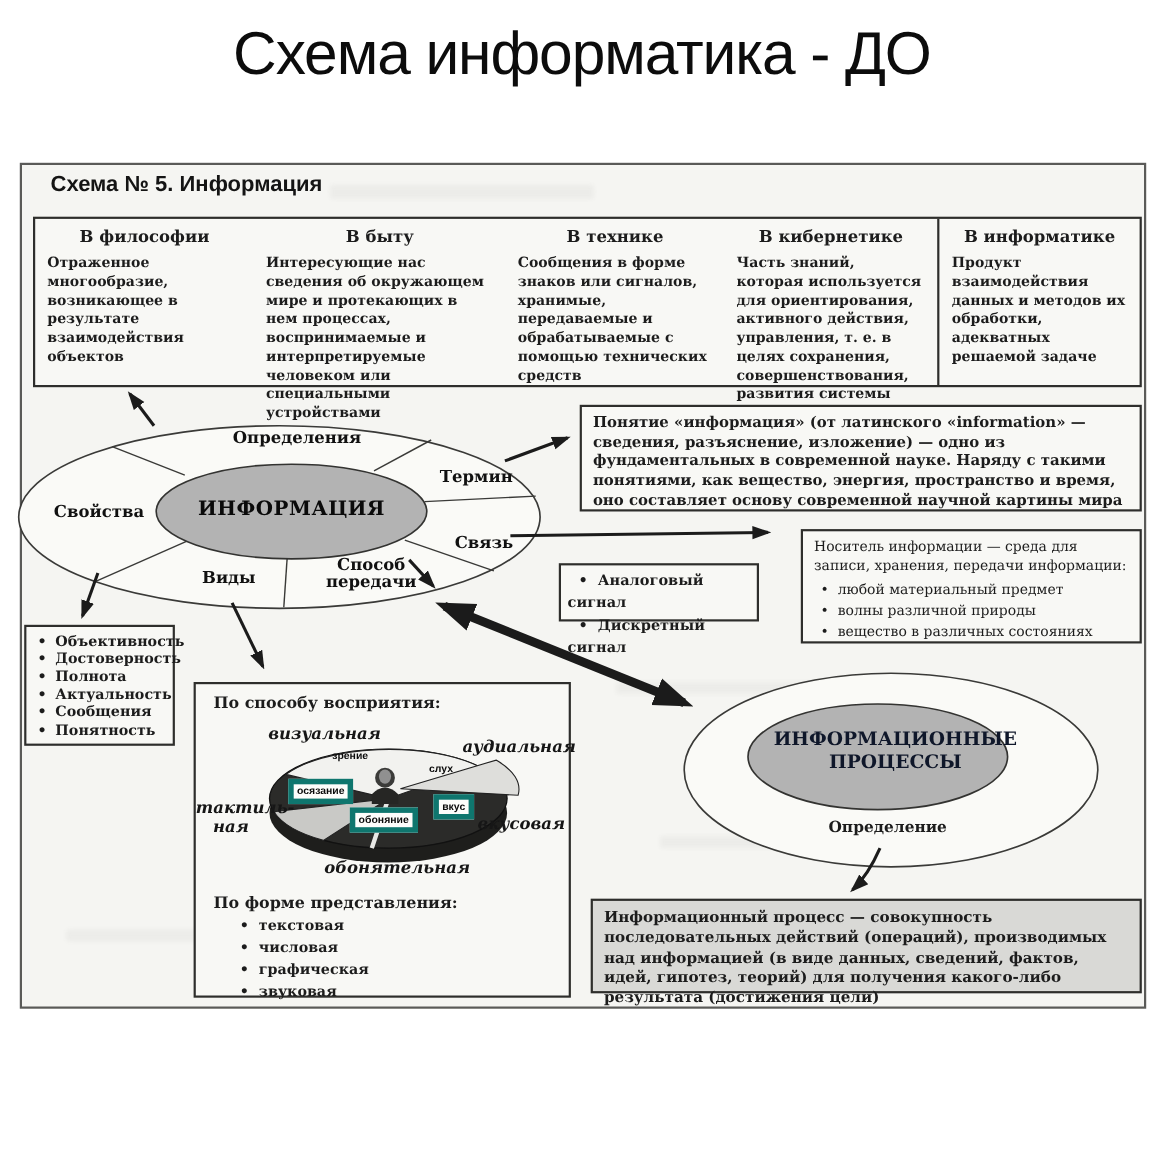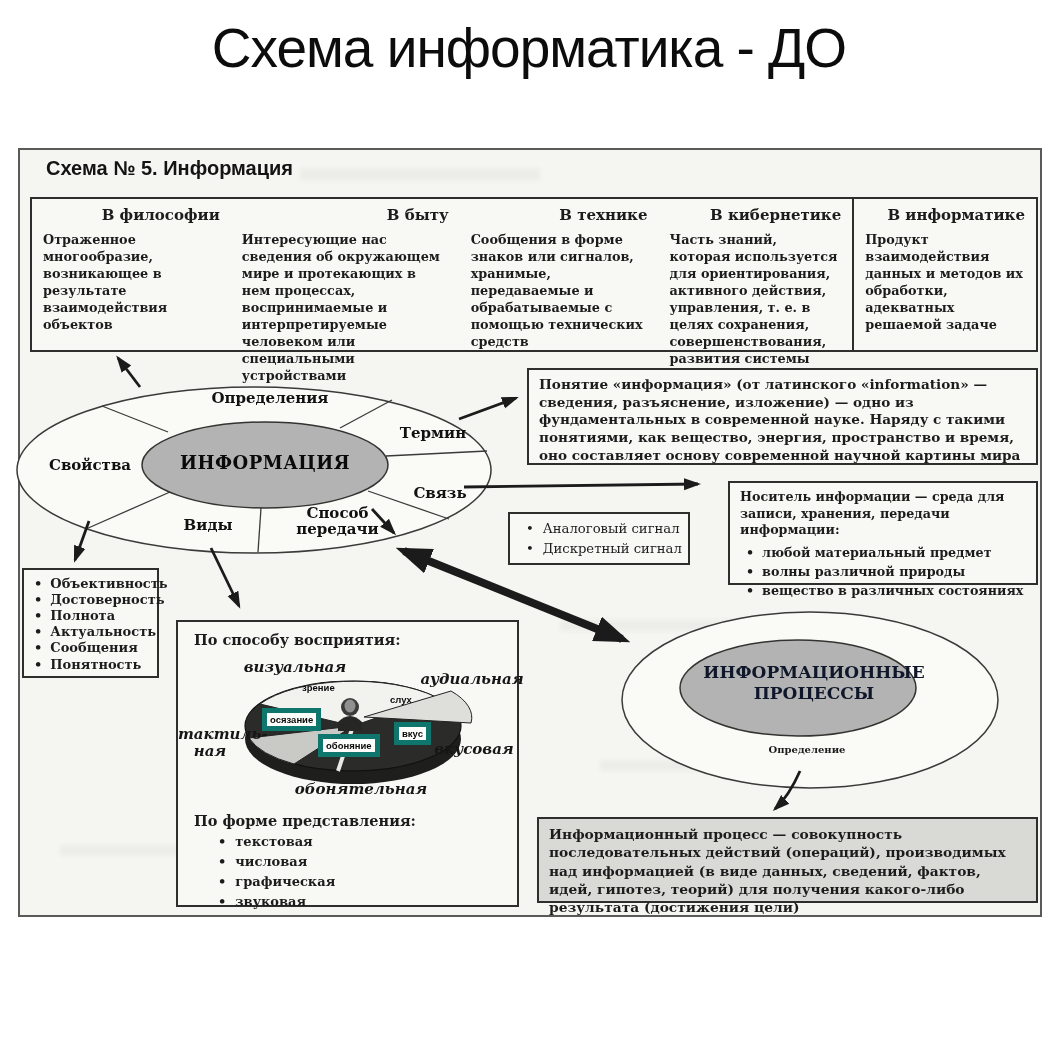--- a/index.html
+++ b/index.html
@@ -9,39 +9,39 @@
          font-family:"Liberation Sans",sans-serif;font-size:55px;letter-spacing:-1px;color:#0c0c0c;}
   .frame{position:absolute;left:18px;top:148px;width:1024px;height:769px;
          background:#f5f5f2;border:2px solid #5a5a58;box-sizing:border-box;}
   .smudge{position:absolute;background:#6a6a66;opacity:0.06;filter:blur(2px);border-radius:3px;}
   .scheme-title{position:absolute;left:46px;top:157px;font-family:"Liberation Sans",sans-serif;
          font-weight:bold;font-size:20px;color:#141414;}
   .box{position:absolute;background:#f8f8f5;border:2px solid #2e2e2c;box-sizing:border-box;}
   
   #table-box{left:30px;top:197px;width:1008px;height:155px;display:flex;}
   .tcol{box-sizing:border-box;padding:7px 11px 4px 11px;}
-  .tcol .hdr{text-align:right;font-weight:bold;font-size:15px;margin-bottom:7px;}
+  .tcol .hdr{text-align:center;font-weight:bold;font-size:15px;margin-bottom:7px;}
   .tcol .txt{font-weight:bold;font-size:12.8px;line-height:1.33;}
   .tcol.c1{width:19.8%;} .tcol.c2{width:22.8%;} .tcol.c3{width:19.8%;}
   .tcol.c4{width:19.3%;} .tcol.c5{width:18.3%;border-left:2px solid #2e2e2c;}
   
   #diagram{position:absolute;left:0;top:0;width:1058px;height:1058px;}
   
   .elabel{position:absolute;font-weight:bold;text-align:center;font-size:15px;color:#111;}
   .center-label{position:absolute;font-weight:bold;text-align:center;font-size:18px;letter-spacing:0.5px;color:#0a0a0a;}
   
   #concept-box{left:527px;top:368px;width:511px;height:97px;padding:6px 10px;
          font-size:13.6px;font-weight:bold;line-height:1.3;}
   #carrier-box{left:728px;top:481px;width:310px;height:104px;padding:6px 10px;
-         font-size:12.7px;font-weight:bold;line-height:1.3;}
+         font-size:12.7px;font-weight:normal;line-height:1.3;}
   .bullets{margin-top:4px;}
   .bullets .b{line-height:1.5;}
   .bullets .b::before{content:"\2022";margin:0 8px 0 6px;}
   #signal-box{left:508px;top:512px;width:182px;height:53px;padding:5px 6px;
-         font-size:13.2px;font-weight:normal;}
+         font-size:13.2px;font-weight:bold;}
   #signal-box .b{line-height:1.55;}
   #signal-box .b::before{content:"\2022";margin:0 9px 0 10px;}
   #props-box{left:22px;top:568px;width:137px;height:110px;padding:6px 2px;
          font-size:13px;font-weight:bold;}
   #props-box .b{line-height:1.24;}
   #props-box .b::before{content:"\2022";margin:0 8px 0 8px;}
   
   #perception-box{left:176px;top:620px;width:343px;height:287px;}
   .pb-title{position:absolute;left:16px;top:9px;font-weight:bold;font-size:14.5px;}
   .pie-svg{position:absolute;left:10px;top:38px;}
@@ -50,21 +50,21 @@
         font-weight:bold;font-size:9.5px;padding:0 3px;line-height:13px;color:#0a0a0a;}
   .plain-sense{position:absolute;font-family:"Liberation Sans",sans-serif;font-weight:bold;font-size:9.5px;color:#0a0a0a;}
   .forms-title{position:absolute;left:16px;top:190px;font-weight:bold;font-size:14.5px;}
   .forms-list{position:absolute;left:40px;top:210px;font-weight:bold;font-size:13px;}
   .forms-list .b{line-height:20px;}
   .forms-list .b::before{content:"\2022";margin-right:9px;}
   
   #proc-label{position:absolute;left:696px;top:662px;width:236px;text-align:center;
         font-weight:bold;font-size:17px;line-height:21px;color:#0f172a;}
   #proc-caption{position:absolute;left:740px;top:744px;width:134px;text-align:center;
-        font-weight:bold;font-size:10px;}
+        font-weight:bold;font-size:14px;}
   #process-box{left:537px;top:817px;width:501px;height:86px;background:#d9d9d6;
         padding:6px 10px;font-size:13.8px;line-height:1.33;font-weight:bold;}
 </style>
 </head>
 <body>
 
 <div class="stage">
 
   <div class="page-title">Схема информатика - ДО</div>
 

